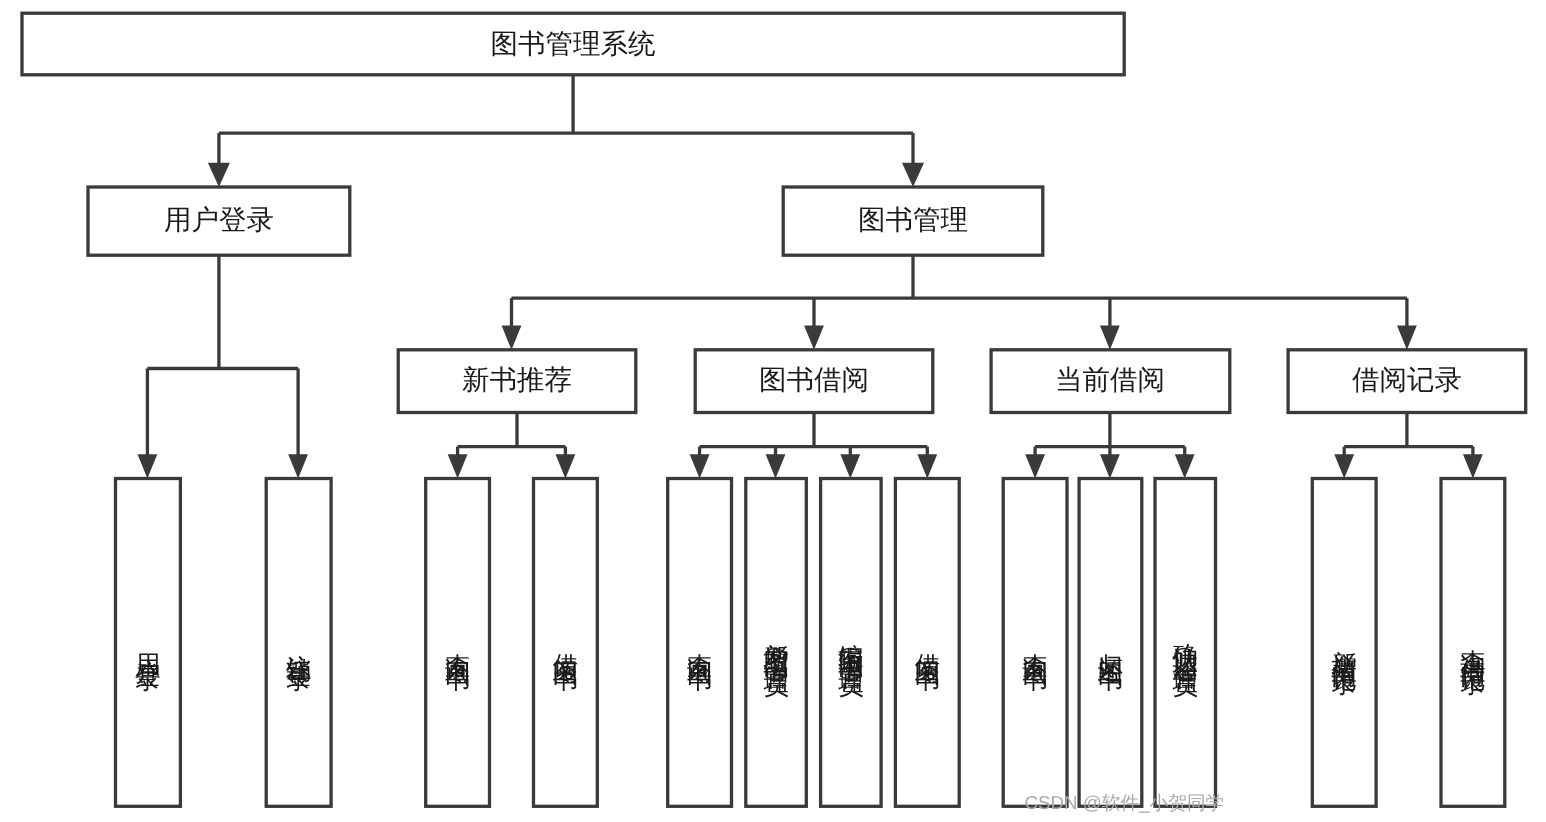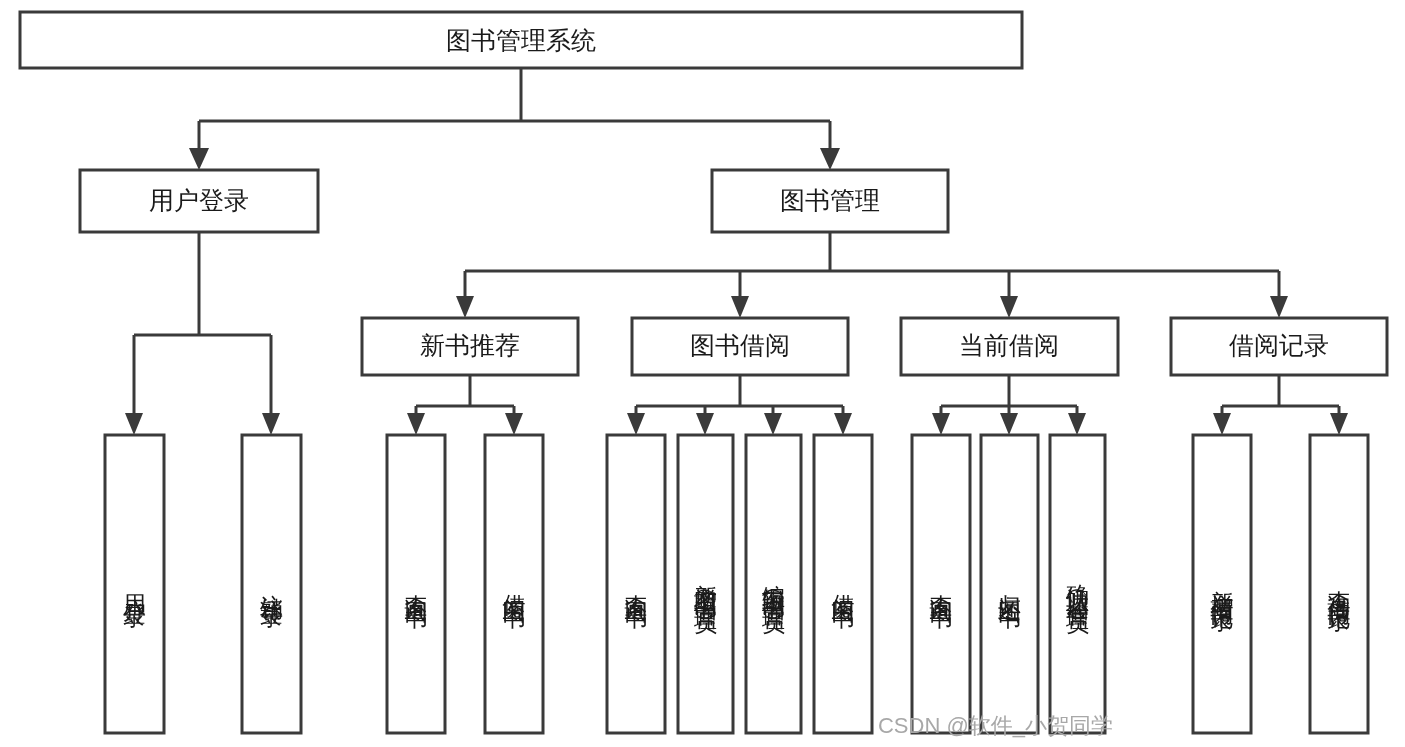--- a/index.html
+++ b/index.html
@@ -49,21 +49,21 @@
     font-family: "Liberation Sans", "DejaVu Sans", sans-serif;
     font-size: 25px;
     text-anchor: middle;
     dominant-baseline: middle;
   }
   .watermark {
     position: absolute;
     right: 8px;
     bottom: 6px;
     font-family: "Liberation Sans", "DejaVu Sans", sans-serif;
-    font-size: 22px;
+    font-size: 17px;
     color: #a8a8a8;
     white-space: nowrap;
     pointer-events: none;
     user-select: none;
   }
 </style>
 </head>
 <body>
 
 <div id="diagram-root">

